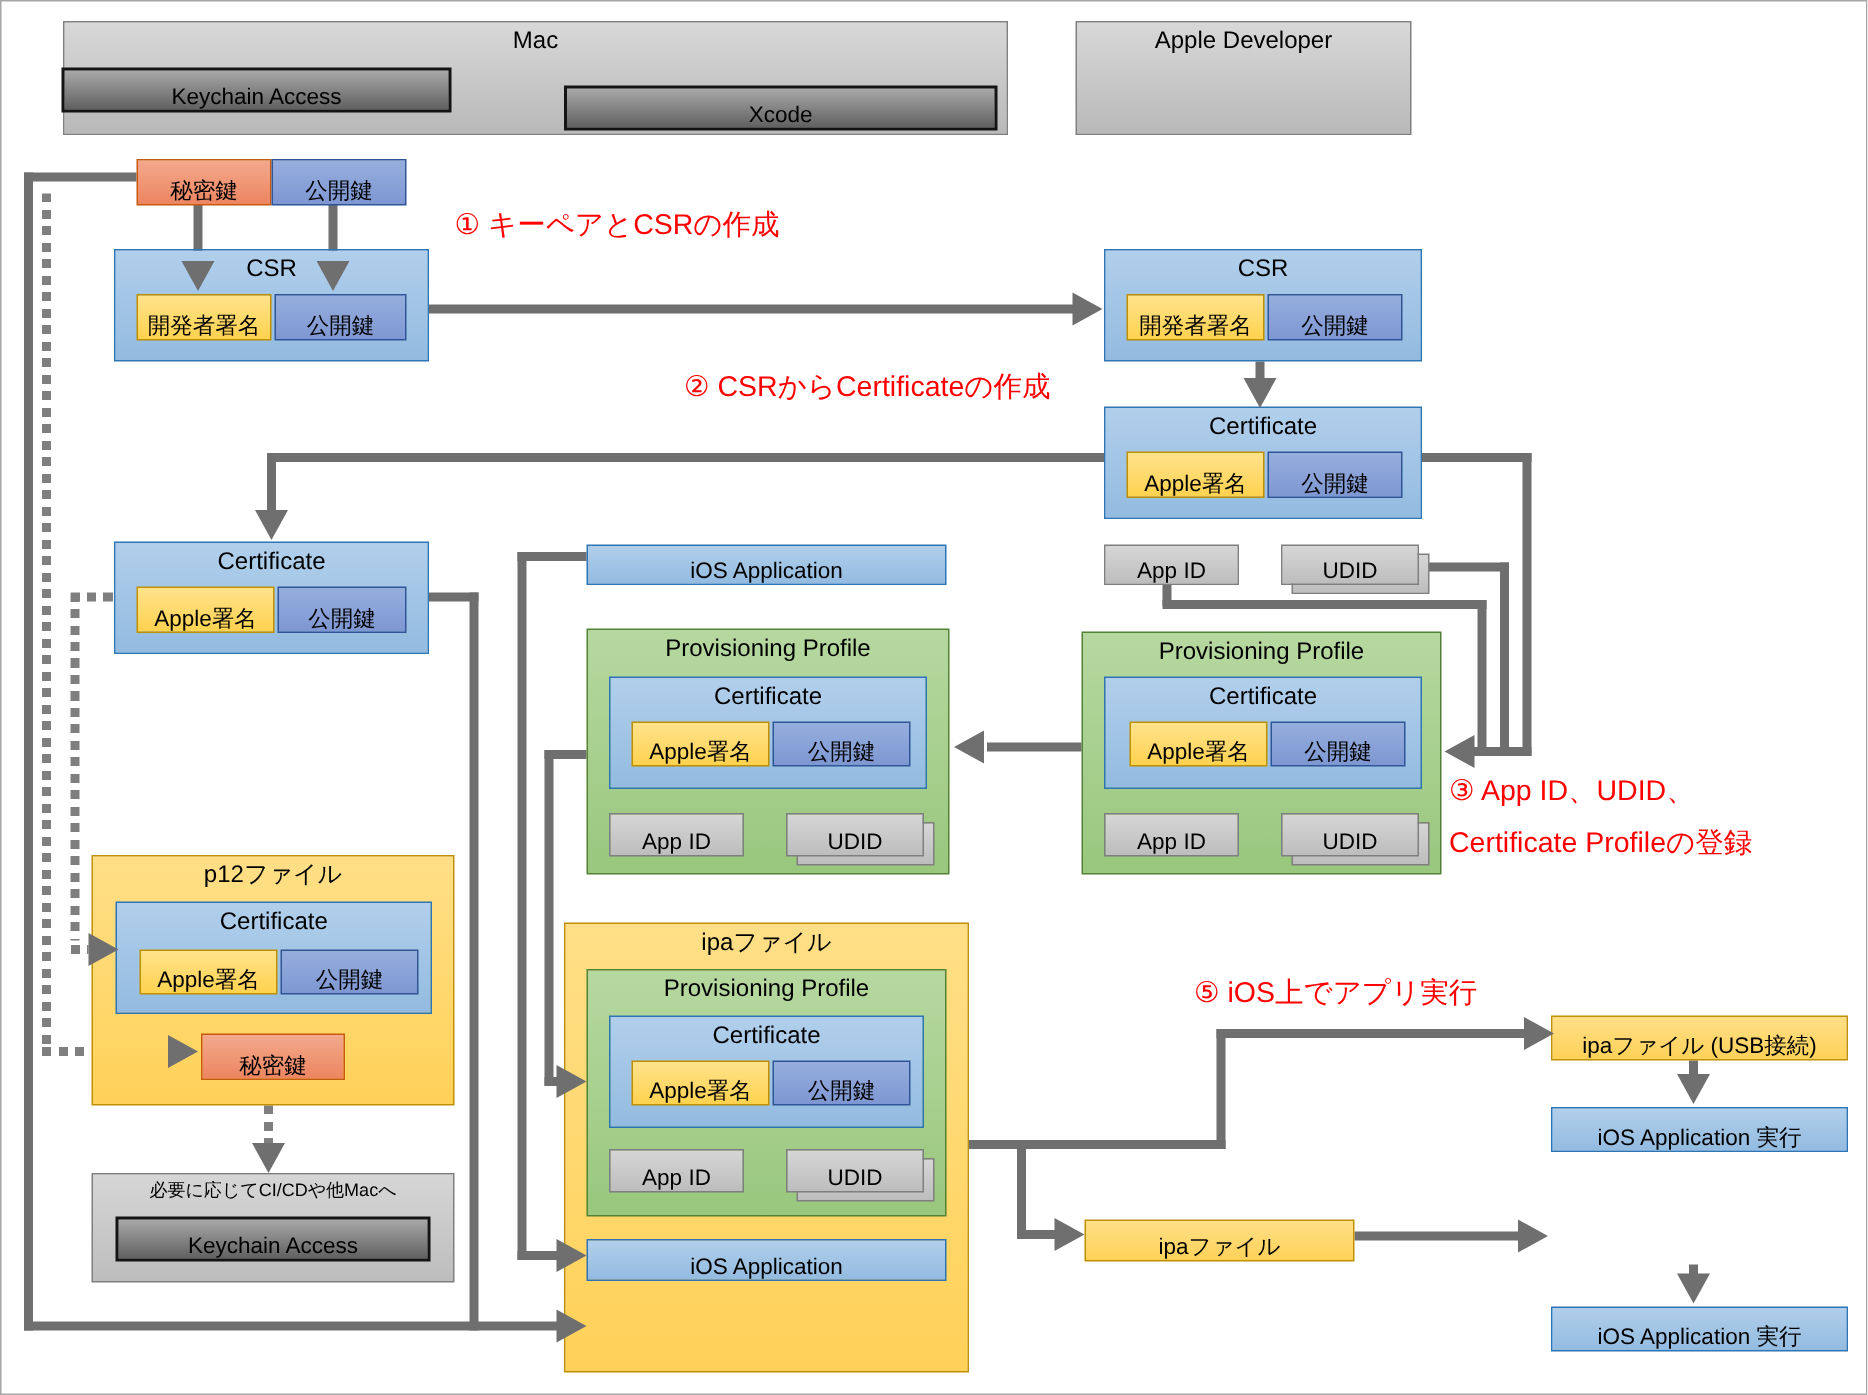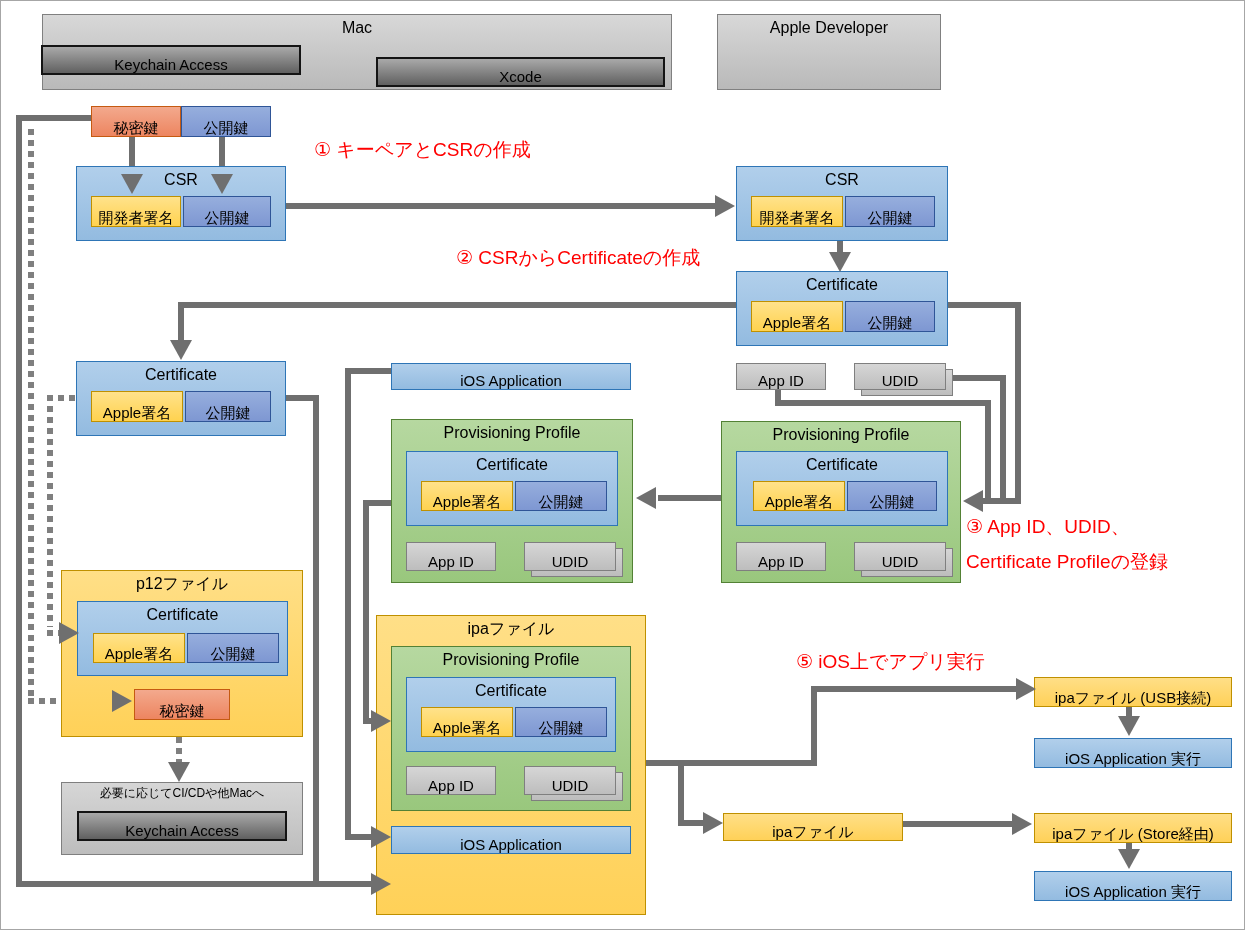--- a/index.html
+++ b/index.html
@@ -242,28 +242,25 @@
 
   <div class="box orange" style="left:1033px;top:676px;width:198px;height:30px">
       <span>ipaファイル (USB接続)</span>
     </div>
   <div class="box blue" style="left:1033px;top:737px;width:198px;height:30px">
       <span>iOS Application 実行</span>
     </div>
   <div class="box orange" style="left:722px;top:812px;width:180px;height:28px">
       <span>ipaファイル</span>
     </div>
-  <div class="box orange" style="left:1033px;top:812px;width:198px;height:30px">
-      <span>ipaファイル (Store経由)</span>
-    </div>
   <div class="box blue" style="left:1033px;top:870px;width:198px;height:30px">
       <span>iOS Application 実行</span>
     </div>
 
-  <div class="red" style="left:313px;top:136px">① キーペアとCSRの作成</div>
+  <div class="red" style="left:302px;top:136px">① キーペアとCSRの作成</div>
   <div class="red" style="left:455px;top:244px">② CSRからCertificateの作成</div>
   <div class="red" style="left:965px;top:513px">③ App ID、UDID、</div>
   <div class="red" style="left:965px;top:548px">Certificate Profileの登録</div>
   <div class="red" style="left:795px;top:648px">⑤ iOS上でアプリ実行</div>
 
   <div class="ad" style="left:120px;top:173px"></div>
   <div class="ad" style="left:210px;top:173px"></div>
   <div class="ar" style="left:714px;top:194px"></div>
   <div class="ad" style="left:828px;top:251px"></div>
   <div class="ad" style="left:169px;top:339px"></div>

